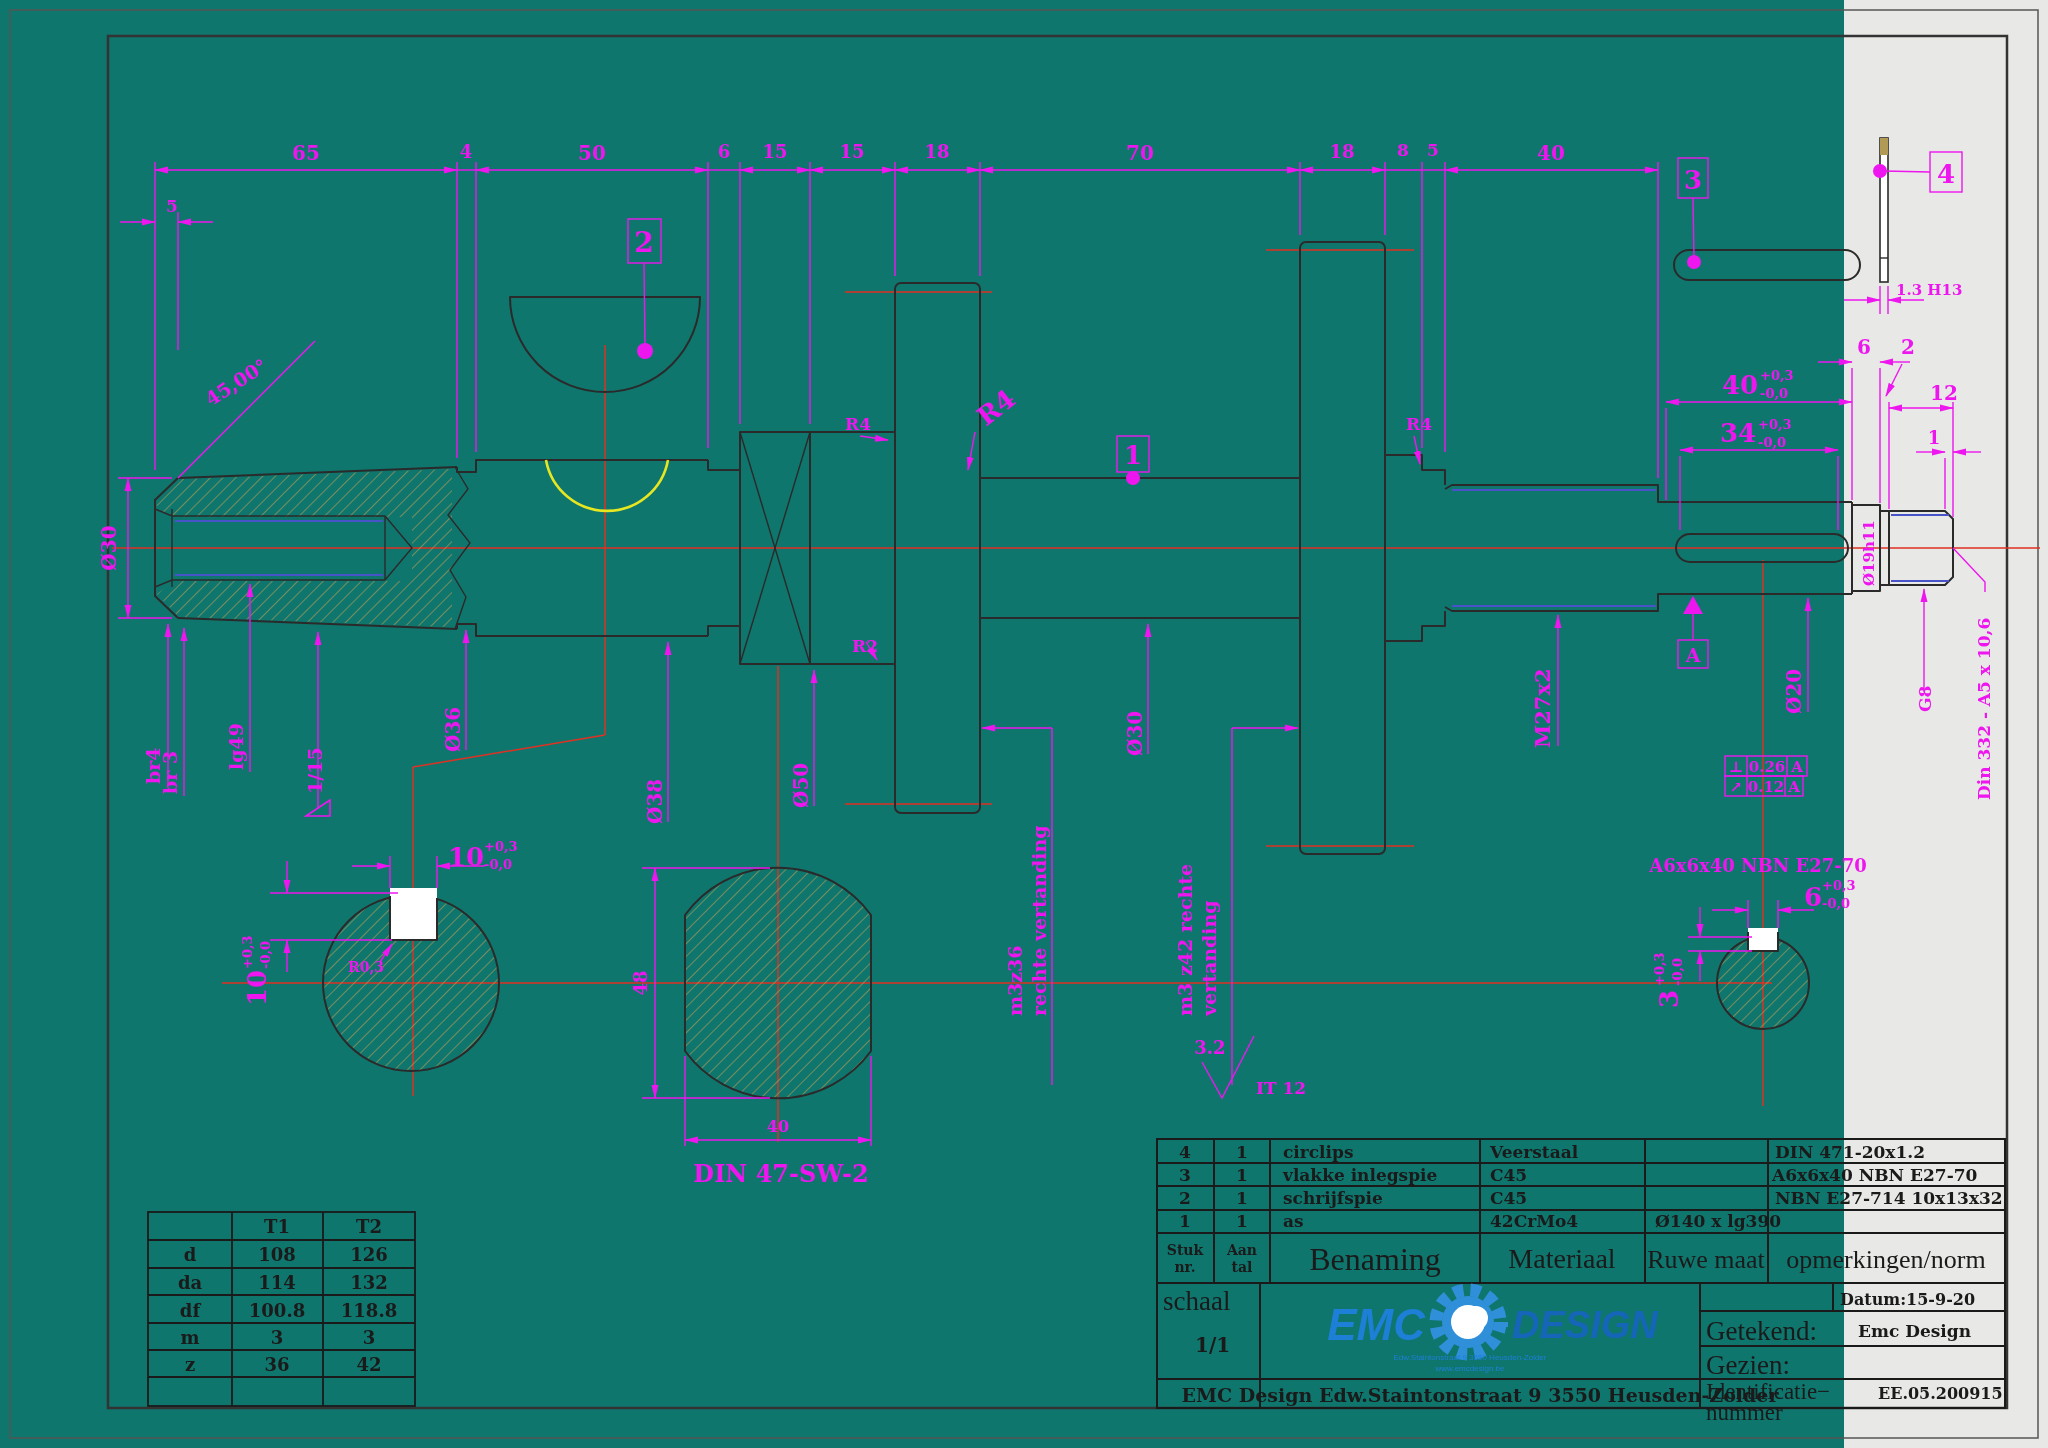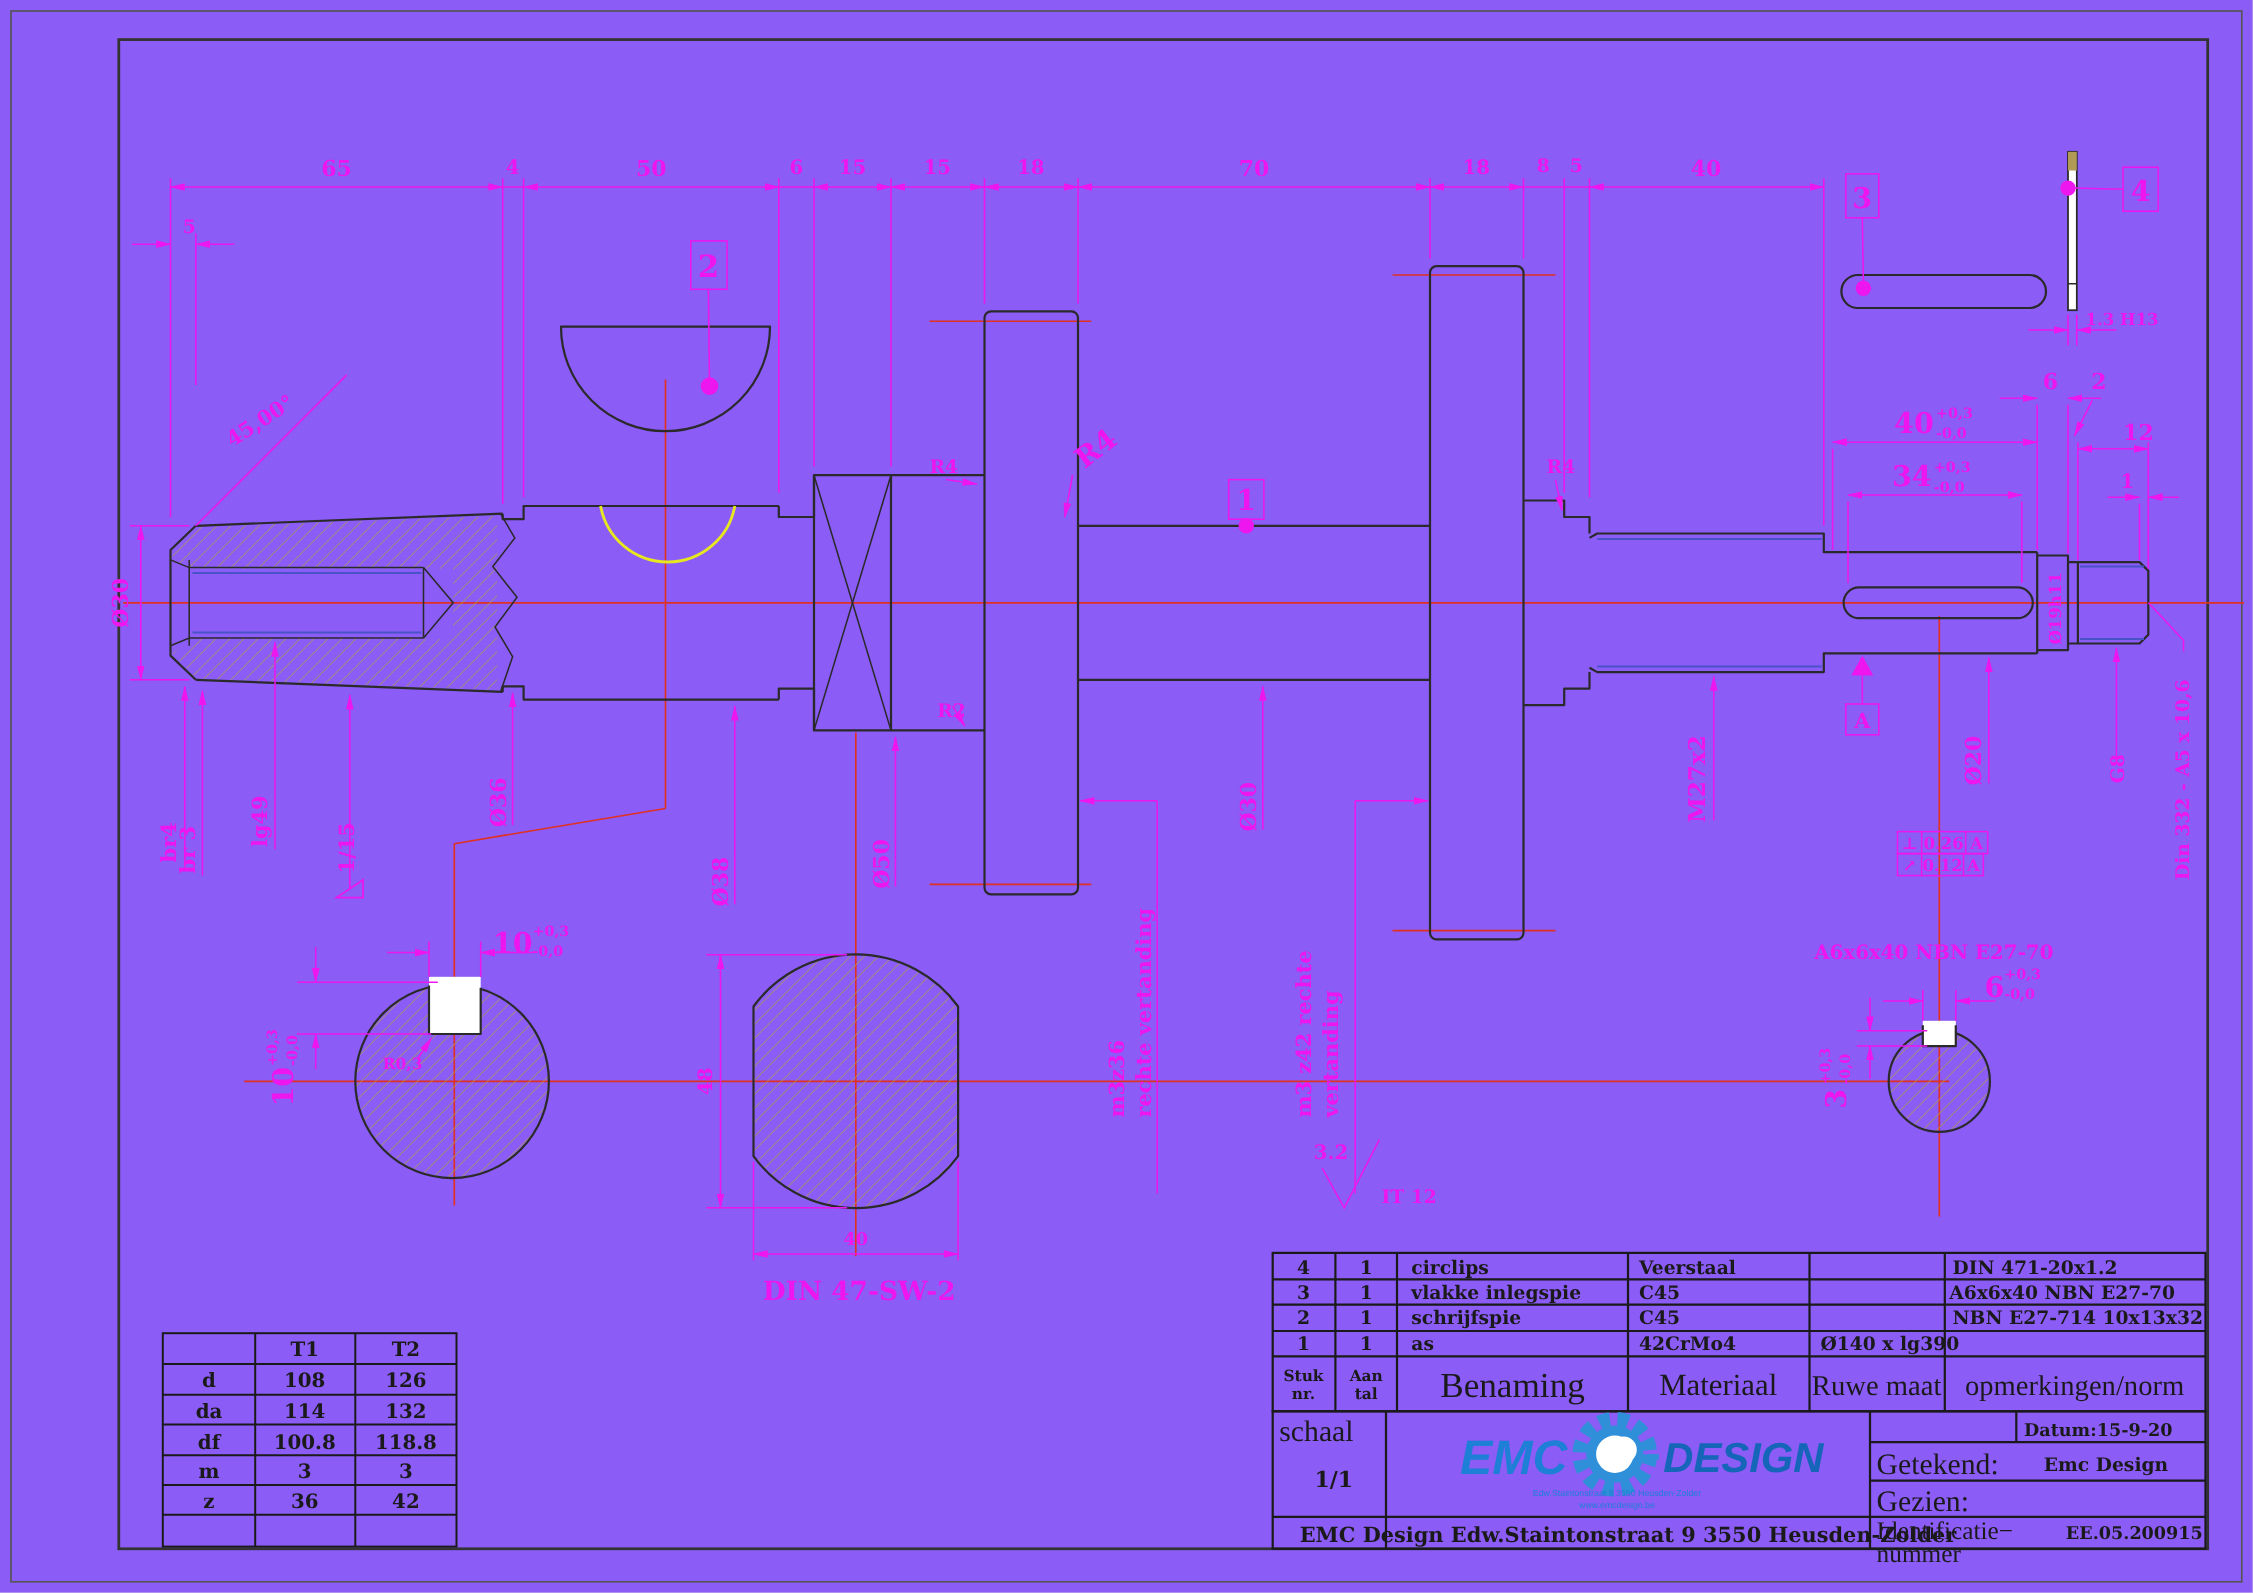--- a/index.html
+++ b/index.html
@@ -1,16 +1,16 @@
 <!DOCTYPE html>
 <html><head>
 <meta charset="utf-8">
 <style>
   html,body{margin:0;padding:0;background:#e8e8e6;}
-  #page{position:relative;width:2048px;height:1448px;background:#8b5cf6;font-family:"DejaVu Serif",serif;}
+  #page{position:relative;width:1844px;height:1448px;background:#0f766e;font-family:"DejaVu Serif",serif;}
   svg{position:absolute;left:0;top:0;}
   .dim{fill:#ee16ee;font-family:"DejaVu Serif",serif;font-weight:600;}
   .blk{fill:#1a1a1a;font-family:"DejaVu Serif",serif;font-weight:700;}
   .ser{fill:#1a1a1a;font-family:"Liberation Serif",serif;font-weight:400;}
   .ol{stroke:#2a2a2a;stroke-width:2;fill:none;stroke-linejoin:round;}
   .olt{stroke:#2a2a2a;stroke-width:1.4;fill:none;}
   .ml{stroke:#ee16ee;stroke-width:1.4;fill:none;}
   .rl{stroke:#e03122;stroke-width:1.5;fill:none;}
   .bl{stroke:#4953c8;stroke-width:1.8;fill:none;}
 </style>

